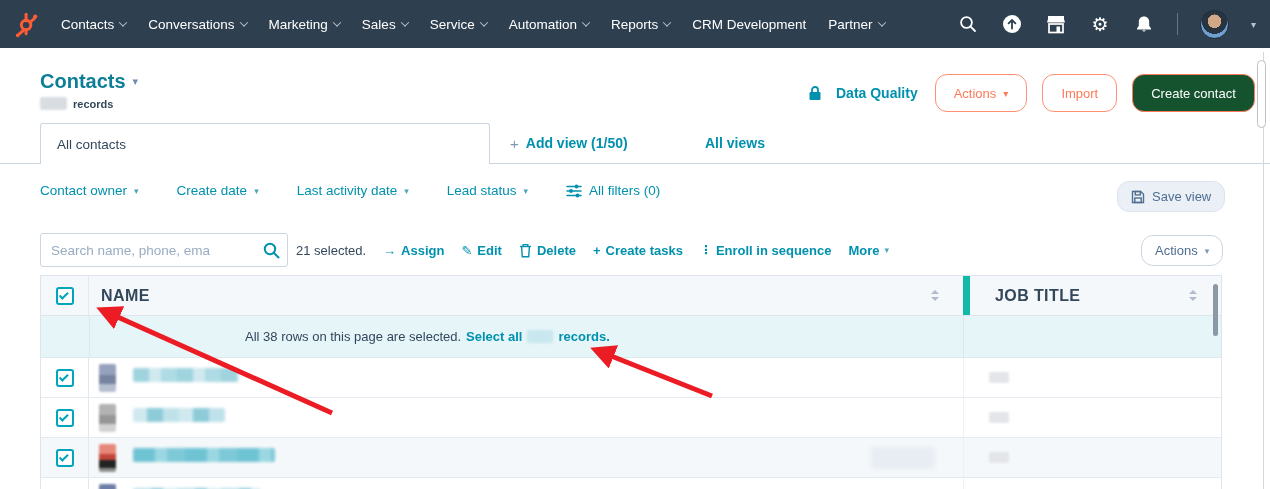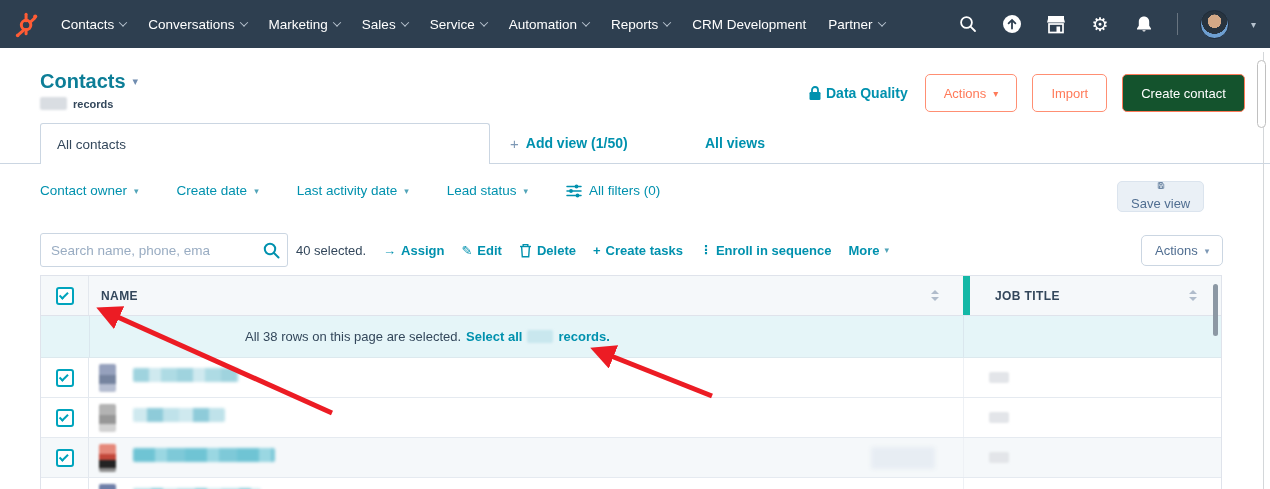--- a/index.html
+++ b/index.html
@@ -29,22 +29,22 @@
 
   
   .page-title { position:absolute; left:40px; top:70px; font-size:20px; font-weight:700;
     color:#0d7e97; display:flex; align-items:center; gap:7px; cursor:pointer; }
   .page-title .tcaret { font-size:11px; color:#708db0; }
   .records-line { position:absolute; left:40px; top:97px; display:flex; align-items:center; gap:6px; }
   .blur-chip { display:inline-block; background:#d9dde2; border-radius:2px; filter:blur(1px); }
   .records-chip { width:27px; height:13px; }
   .records-text { font-size:11px; font-weight:700; color:#33475b; }
   .head-actions { position:absolute; top:74px; left:808px; display:flex; align-items:center; gap:15px; }
-  .data-quality { display:flex; align-items:center; gap:4px; color:#0091ae; font-size:14px; font-weight:700; cursor:pointer; margin-right:2px; }
-  .btn { display:flex; align-items:center; border-radius:5px; cursor:pointer;
+  .data-quality { display:flex; align-items:center; gap:14px; color:#0091ae; font-size:14px; font-weight:700; cursor:pointer; margin-right:2px; }
+  .btn { display:flex; align-items:center; border-radius:12px; cursor:pointer;
     font-size:13px; white-space:nowrap; }
   .btn-outline-orange { height:38px; padding:0 18px; border:1px solid #ff8f73; color:#ff7a59; background:#fff; gap:7px; }
   .btn-primary { height:38px; padding:0 18px; background:#14532d; color:#fff; border:1px solid #ff7a59; font-weight:500; }
   .o-caret { font-size:10px; }
 
   
   .tabs-bar { position:absolute; top:123px; left:0; width:1270px; height:41px; border-bottom:1px solid #cbd6e2; }
   .tab-active { position:absolute; left:40px; top:0; width:450px; height:41px; background:#fff;
     border:1px solid #cbd6e2; border-bottom:none; border-radius:3px 3px 0 0;
     display:flex; align-items:center; padding:0 16px; font-size:13.5px; color:#33475b; cursor:pointer; }
@@ -53,21 +53,21 @@
   .add-view .plus { font-size:15px; font-weight:400; color:#7d98b5; }
   .all-views { position:absolute; left:668px; top:0; height:40px; display:flex; align-items:center;
     color:#0091ae; font-size:14px; font-weight:700; cursor:pointer;margin-left:37px; }
 
   
   .filters { position:absolute; left:40px; top:183px; display:flex; align-items:center; gap:38px; }
   .filter-dd { display:flex; align-items:center; gap:7px; color:#0091ae; font-size:13.5px; font-weight:500; cursor:pointer; }
   .f-caret { font-size:9px; color:#51a4b8; }
   .all-filters { display:flex; align-items:center; gap:7px; color:#0091ae; font-size:13.5px; font-weight:500; cursor:pointer; }
   .btn-saveview { position:absolute; left:1117px; top:181px; height:31px; padding:0 13px; background:#eaf0f6;
-    border:1px solid #dbe4ee; color:#506e91; gap:7px; font-size:13px;flex-direction:column; }
+    border:1px solid #dbe4ee; color:#506e91; gap:7px; font-size:13px; }
 
   
   .search-box { position:absolute; left:40px; top:233px; width:248px; height:34px; }
   .search-input { width:100%; height:100%; border:1px solid #cbd6e2; border-radius:3px; padding:0 32px 0 10px;
     font-size:13.5px; color:#33475b; font-family:inherit; outline:none; }
   .search-input::placeholder { color:#99acc2; }
   .search-btn { position:absolute; right:7px; top:7px; width:20px; height:20px; display:flex; align-items:center; justify-content:center; cursor:pointer; }
   .bulkbar { position:absolute; left:296px; top:233px; height:34px; display:flex; align-items:center; gap:17px; }
   .selected-text { font-size:13px; color:#33475b; }
   .bulk-link { display:flex; align-items:center; gap:5px; color:#0091ae; font-size:13px; font-weight:600; cursor:pointer; white-space:nowrap; }
@@ -77,21 +77,21 @@
     border:1px solid #cbd6e2; color:#506e91; gap:7px; font-size:13px; }
   .g-caret { font-size:9px; color:#7d98b5; }
 
   
   .table { position:absolute; left:40px; top:275px; width:1182px; height:214px;
     border:1px solid #dfe3eb; border-bottom:none; background:#fff; }
   .thead { display:flex; height:40px; background:#f5f8fa; border-bottom:1px solid #dfe3eb; }
   .cb-col { width:48px; flex:0 0 48px; display:flex; align-items:center; justify-content:center; border-right:1px solid #e3e8ee; }
   .name-col { flex:0 0 874px; width:874px; display:flex; align-items:center; padding:0 14px 0 12px; position:relative; }
   .job-col { flex:1; display:flex; align-items:center; padding:0 14px 0 25px; border-left:7px solid #14b8a6;text-align:center; }
-  .th-label { font-size:12px; font-weight:700; letter-spacing:.4px; color:#33475b; }
+  .th-label { font-size:16px; font-weight:700; letter-spacing:.4px; color:#33475b; }
   .sort { margin-left:auto; display:flex; flex-direction:column; gap:3px; cursor:pointer; padding-right:10px; }
   .sort .up { width:0; height:0; border-left:4px solid transparent; border-right:4px solid transparent; border-bottom:4px solid #b0bccb; }
   .sort .dn { width:0; height:0; border-left:4px solid transparent; border-right:4px solid transparent; border-top:4px solid #b0bccb; }
   .checkbox { width:18px; height:18px; border:2px solid #00a4bd; border-radius:3px; background:#fff;
     display:flex; align-items:center; justify-content:center; cursor:pointer; }
   .check { width:9px; height:5px; border-left:2px solid #00a4bd; border-bottom:2px solid #00a4bd;
     transform:rotate(-45deg) translate(0px,-1px); }
   .banner { position:relative; height:42px; background:#e5f5f8; border-bottom:1px solid #dce9ee;
     display:flex; align-items:center; padding-left:204px; font-size:13px; color:#33475b; }
   .banner::before { content:""; position:absolute; left:48px; top:0; bottom:0; width:1px; background:rgba(203,214,226,.45); }
@@ -303,21 +303,21 @@
   <input class="search-input" type="text" placeholder="Search name, phone, ema" style="">
   <div class="search-btn">
     <svg width="17" height="17" viewBox="0 0 17 17" fill="none" stroke="#0091ae" stroke-width="2" stroke-linecap="round">
       <circle cx="7" cy="7" r="5.2"></circle>
         <path d="M11 11l4.5 4.5"></path>
     </svg>
   </div>
 </div>
 
 <div class="bulkbar">
-  <span class="selected-text">40 selected.</span>
+  <span class="selected-text">21 selected.</span>
   <div class="bulk-link">
     <span class="bulk-ic">→</span>
     <span>Assign</span>
   </div>
   <div class="bulk-link">
     <span class="bulk-ic">✎</span>
     <span>Edit</span>
   </div>
   <div class="bulk-link">
     <svg width="13" height="15" viewBox="0 0 13 15" fill="none" stroke="#0091ae" stroke-width="1.4">

